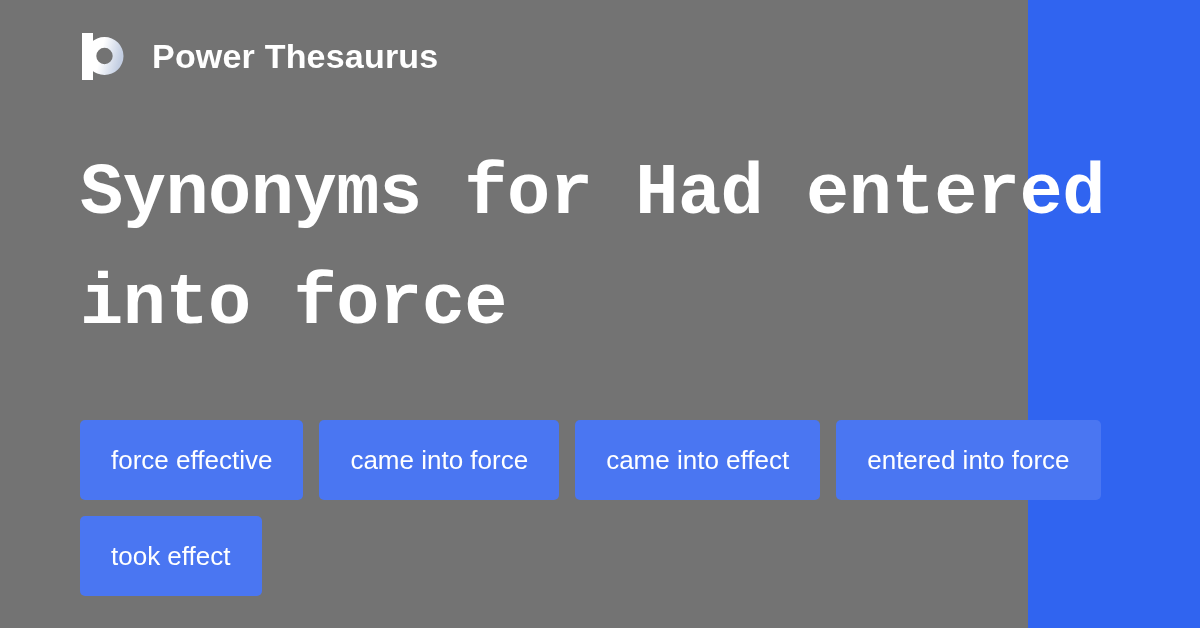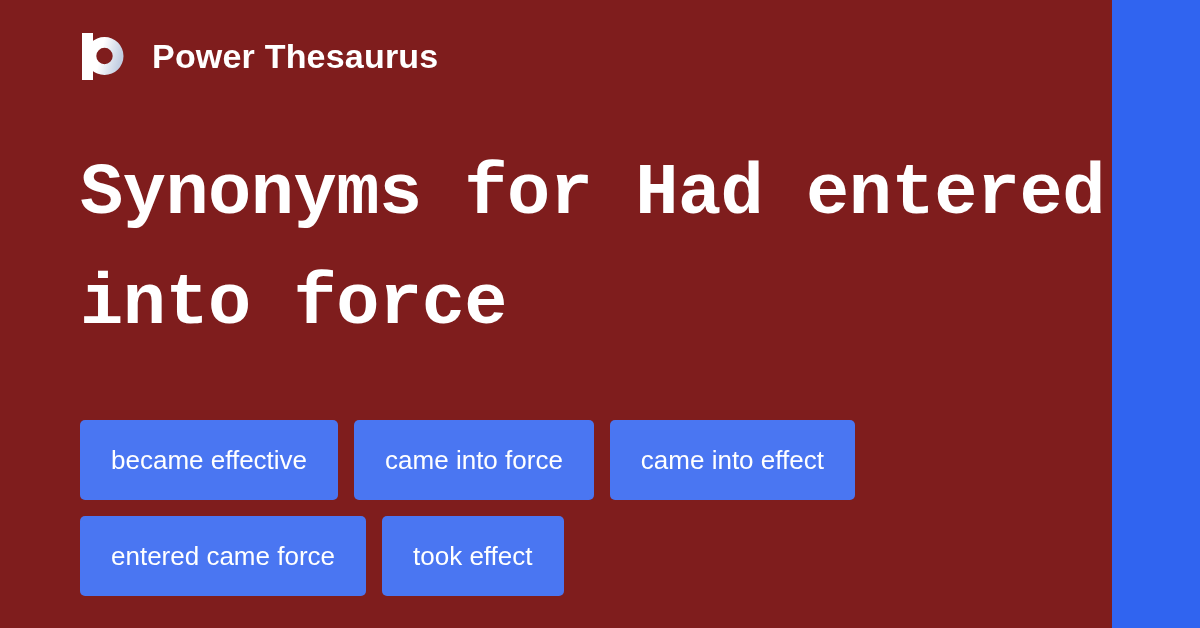--- a/index.html
+++ b/index.html
@@ -11,23 +11,23 @@
     width: 1200px;
     height: 628px;
     overflow: hidden;
     background: #3064F0;
     font-family: "Liberation Sans", "DejaVu Sans", sans-serif;
     -webkit-font-smoothing: antialiased;
   }
 
   .og-card {
     position: relative;
-    width: 1112px;
+    width: 1028px;
     height: 628px;
-    background: #7f1d1d;
+    background: #737373;
     box-sizing: border-box;
   }
 
   
   .brand {
     position: absolute;
     left: 80px;
     top: 28px;
     display: flex;
     align-items: center;
@@ -118,20 +118,20 @@
         <path d="M24.5 7 A19 19 0 1 1 24.5 45 A19 19 0 1 1 24.5 7 Z
                  M24.5 17.8 A8.2 8.2 0 1 0 24.5 34.2 A8.2 8.2 0 1 0 24.5 17.8 Z" fill="url(#bowlGrad)" fill-rule="evenodd"></path>
       </svg>
     </span>
     <span class="brand-name">Power Thesaurus</span>
   </div>
 
   <h1 class="headline">Synonyms for Had entered into force</h1>
 
   <div class="chips">
-    <span class="chip">became effective</span>
+    <span class="chip">force effective</span>
     <span class="chip">came into force</span>
     <span class="chip">came into effect</span>
-    <span class="chip">entered came force</span>
+    <span class="chip">entered into force</span>
     <span class="chip">took effect</span>
   </div>
 
 </div>
 
 </body></html>

